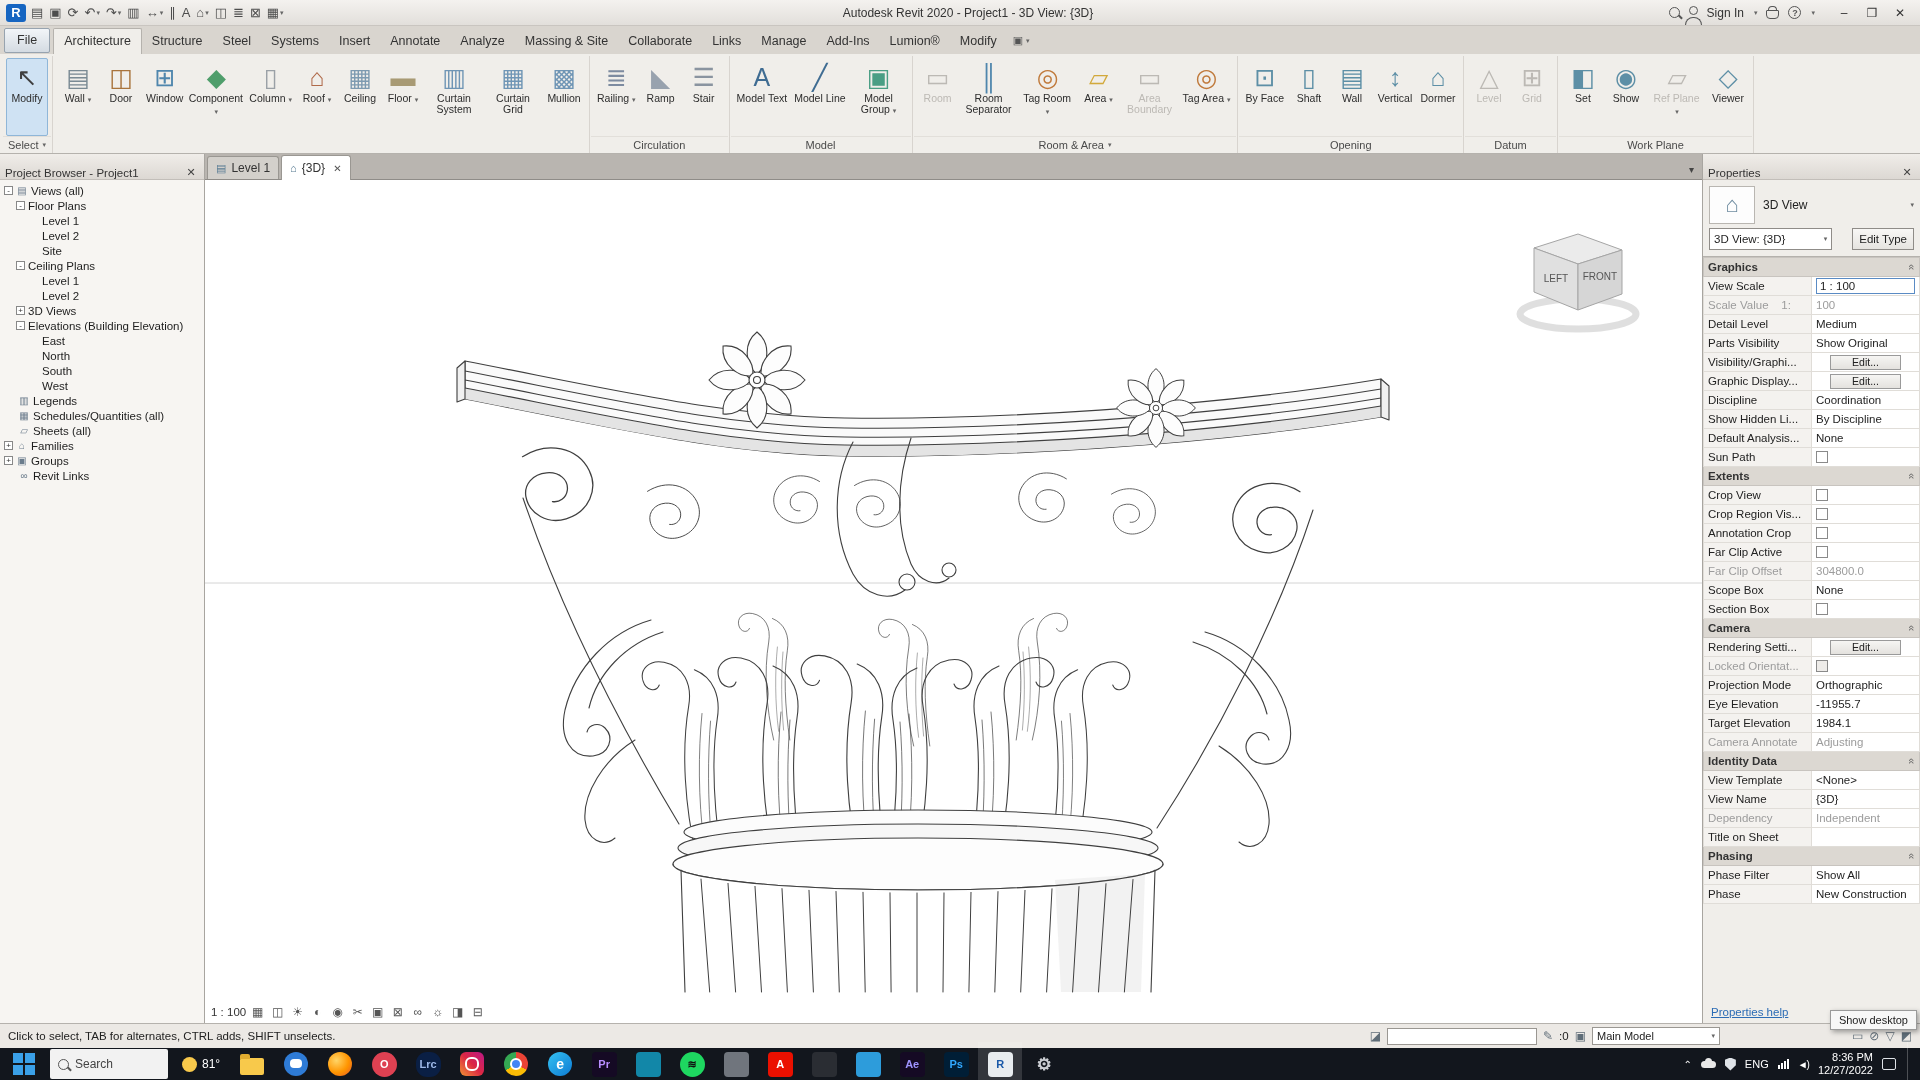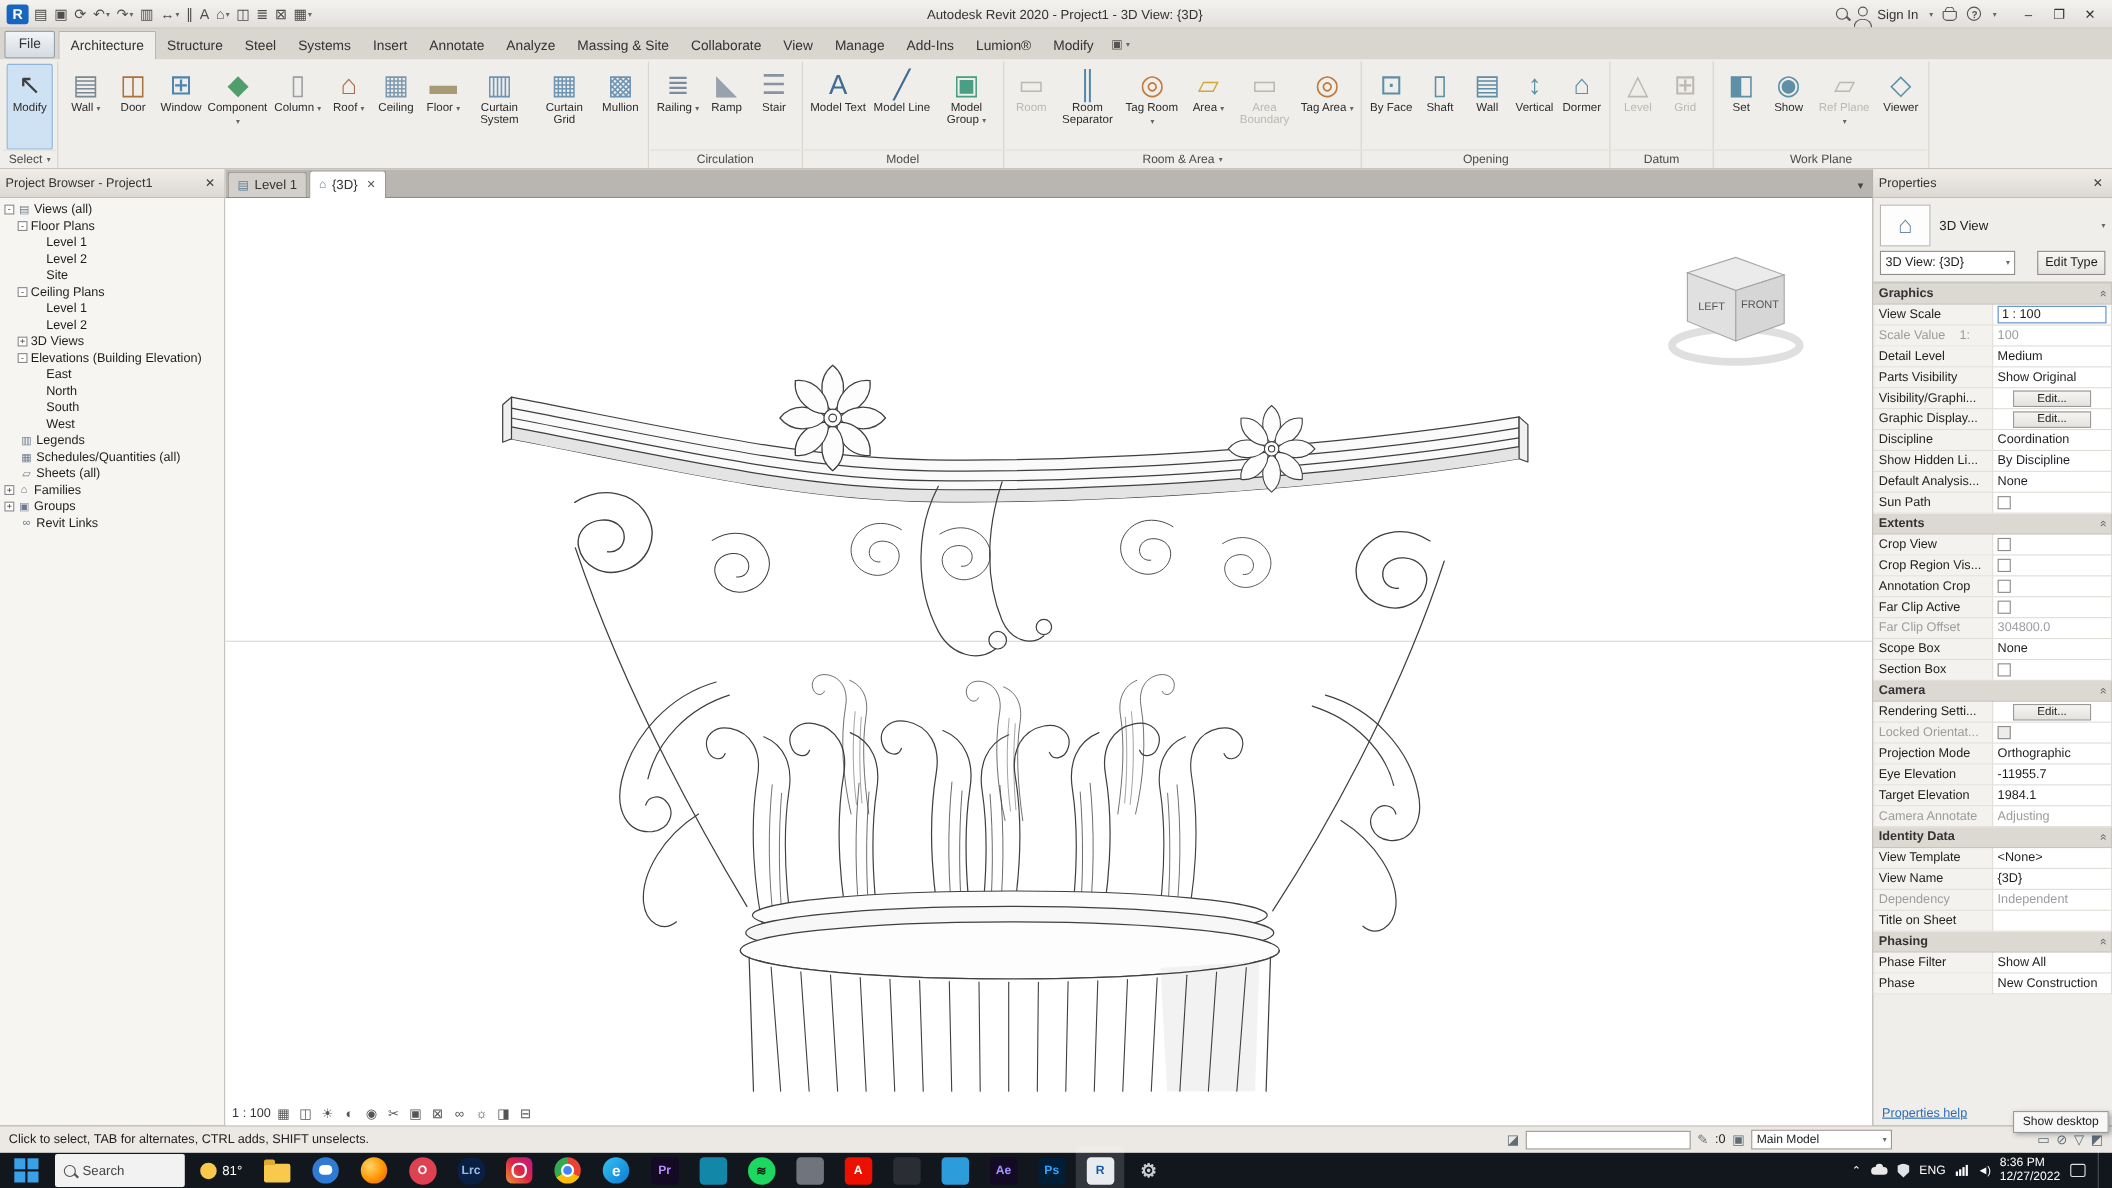--- a/index.html
+++ b/index.html
@@ -38,21 +38,21 @@
 .rtools{flex:1;display:flex;align-items:stretch;justify-content:center;gap:1px;padding:2px 3px 0}
 .rbtn{min-width:42px;max-width:58px;display:flex;flex-direction:column;align-items:center;padding:2px 2px 0;border:1px solid transparent;border-radius:2px}
 .rbtn .ric{height:32px;display:flex;align-items:center;justify-content:center;font-size:25px;line-height:1}
 .rbtn .rlb{font-size:10.5px;line-height:11px;text-align:center;color:#2d2d2d}
 .rbtn.selected{background:#cfe2f3;border-color:#8fb6d8}
 .rbtn.disabled .ric,.rbtn.disabled .rlb{color:#bcb9b4 !important}
 .rlabel{height:17px;font-size:11px;color:#4a4a4a;display:flex;align-items:center;justify-content:center;gap:3px;border-top:1px solid #e2dfda;white-space:nowrap;padding:0 4px}
 
 
 .main{flex:1;display:flex;min-height:0}
-.panelhead{height:26px;flex:none;background:linear-gradient(#f0ede9,#dcd8d3);border-bottom:1px solid #c2beb9;display:flex;align-items:center;padding:0 5px;font-size:11.5px;color:#333;gap:4px}
+.panelhead{height:26px;flex:none;background:linear-gradient(#f0ede9,#dcd8d3);border-bottom:1px solid #c2beb9;display:flex;align-items:flex-end;padding:0 5px;font-size:11.5px;color:#333;gap:4px}
 .panelhead .x{margin-left:auto;font-size:11px;color:#444;width:16px;text-align:center}
 
 
 .browser{width:205px;flex:none;background:#f7f5f2;border-right:1px solid #a8a5a0;display:flex;flex-direction:column}
 .tree{flex:1;overflow:hidden;padding:3px 0;font-size:11.5px;white-space:nowrap}
 .trow{display:flex;align-items:center;height:15px;gap:3px}
 .texp{width:9px;height:9px;border:1px solid #888;background:#fff;font-size:8px;line-height:7px;text-align:center;color:#333;flex:none}
 .texp-sp{width:11px;flex:none}
 .tico{color:#6b7c8c;font-size:10px;width:12px;text-align:center;flex:none}
 
@@ -128,21 +128,21 @@
 .skin-gear{font-size:17px;color:#c9ccd1}
 .tray{margin-left:auto;display:flex;align-items:center;gap:9px;padding-right:8px;font-size:11px}
 .tray-chev{color:#fff;font-size:10px}
 .mini-cloud{width:15px;height:7px;background:#e8e8e8;border-radius:7px;position:relative}
 .mini-cloud::before{content:"";position:absolute;width:7px;height:7px;background:#e8e8e8;border-radius:50%;top:-3px;left:4px}
 .mini-shield{width:11px;height:13px;background:#dfe3e8;clip-path:polygon(50% 0,100% 18%,100% 60%,50% 100%,0 60%,0 18%)}
 .net{display:flex;align-items:flex-end;gap:1px}
 .net i{width:2px;background:#fff;display:block}
 .net i:nth-child(1){height:4px}.net i:nth-child(2){height:6px}.net i:nth-child(3){height:8px}.net i:nth-child(4){height:10px}
 .spk{font-size:10px;color:#fff;letter-spacing:-1px}
-.clock{text-align:left;line-height:13px}
+.clock{text-align:right;line-height:13px}
 .notif{width:14px;height:12px;border:1.4px solid #dfe3e8;border-radius:2px}
 .sliver{width:5px;height:44px;border-left:1px solid rgba(255,255,255,.25);margin-left:2px}
 .tooltip{position:absolute;right:3px;bottom:50px;background:#f7f7f7;border:1px solid #9a9a9a;padding:3px 8px;font-size:11px;color:#222;box-shadow:2px 2px 5px rgba(0,0,0,.35);z-index:50}
 </style>
 </head>
 <body>
 
 <div class="app">
 
   <div class="titlebar">
@@ -185,21 +185,21 @@
         <div class="mtab file">File</div>
         <div class="mtab active">Architecture</div>
         <div class="mtab">Structure</div>
         <div class="mtab">Steel</div>
         <div class="mtab">Systems</div>
         <div class="mtab">Insert</div>
         <div class="mtab">Annotate</div>
         <div class="mtab">Analyze</div>
         <div class="mtab">Massing &amp; Site</div>
         <div class="mtab">Collaborate</div>
-        <div class="mtab">View</div>
+        <div class="mtab">Links</div>
         <div class="mtab">Manage</div>
         <div class="mtab">Add-Ins</div>
         <div class="mtab">Lumion®</div>
         <div class="mtab">Modify</div>
       </div>
     <div class="mextra">
       <span>▣</span>
       <span class="car">▾</span>
     </div>
   </div>

